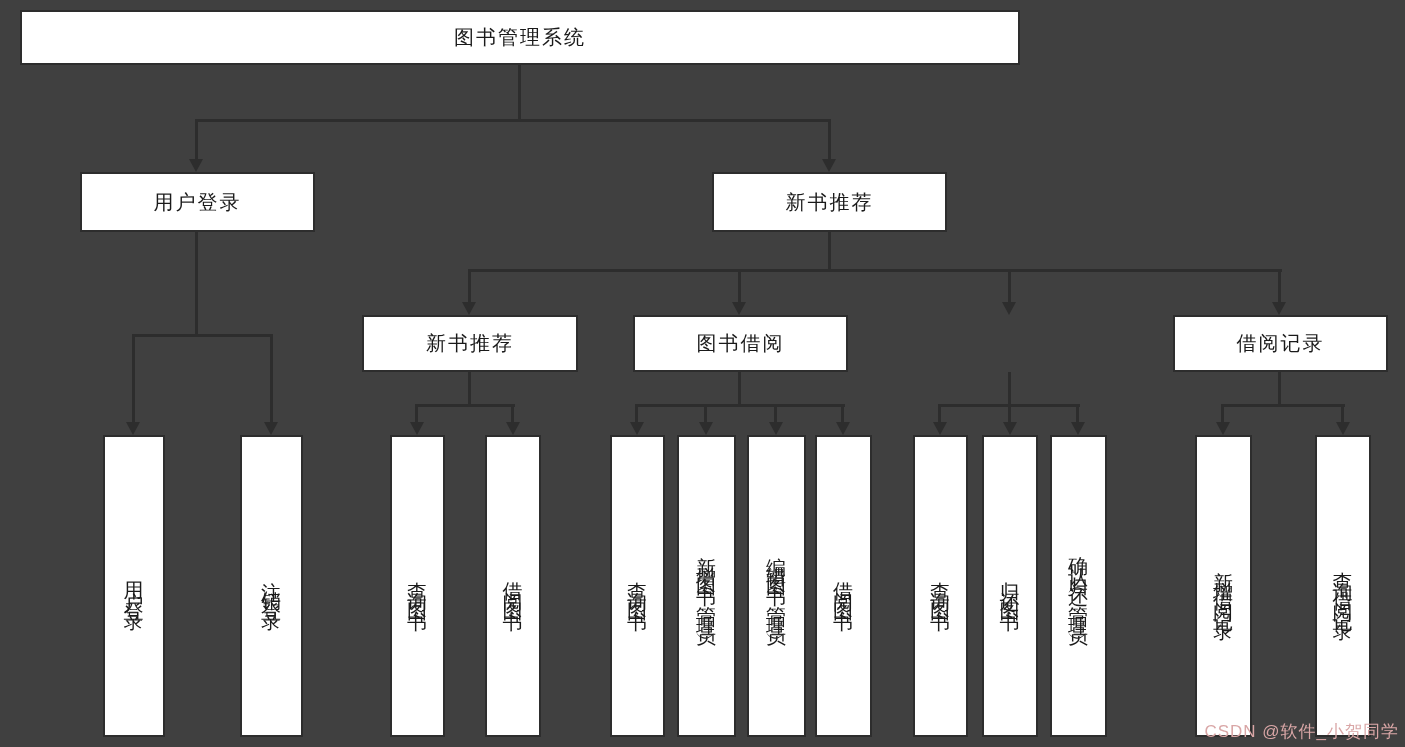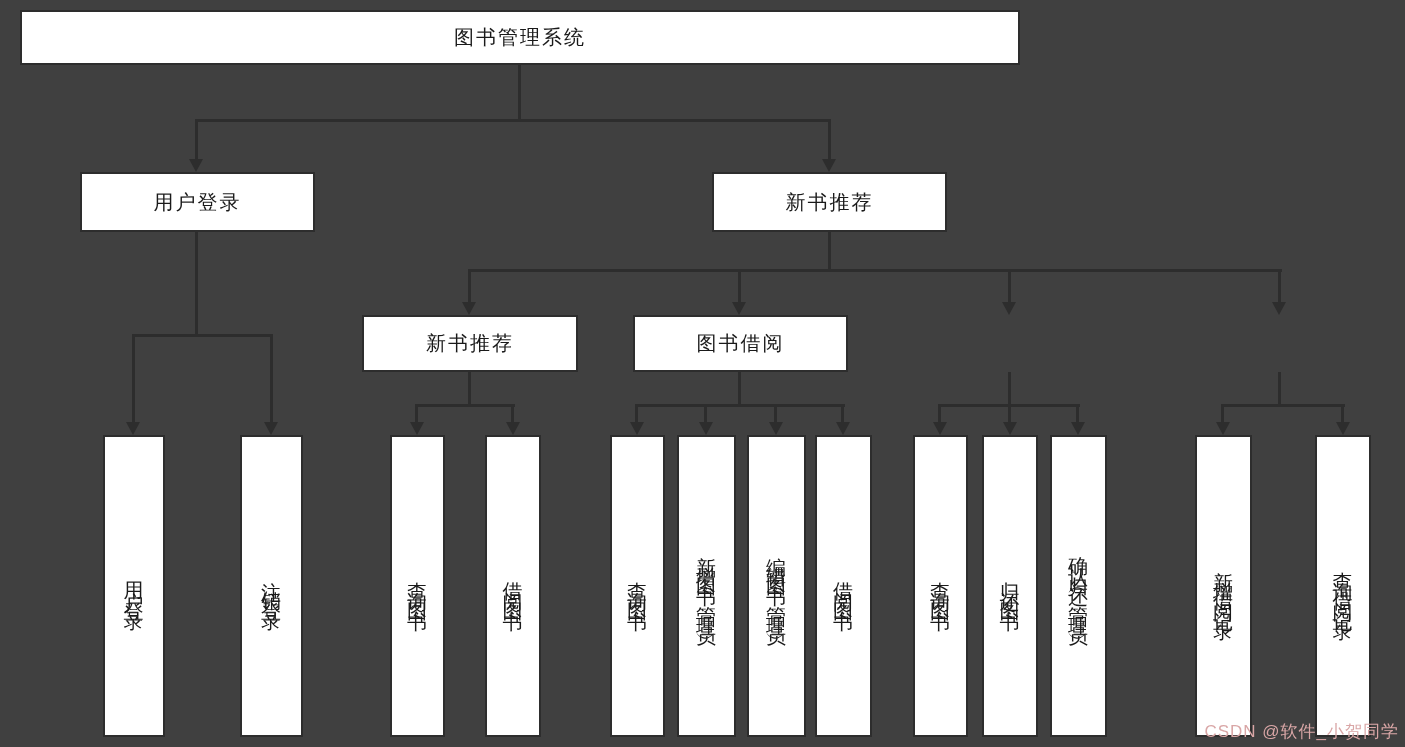--- a/index.html
+++ b/index.html
@@ -67,20 +67,21 @@
     <div class="vline" style="left:1008px;top:269px;height:35px;"></div>
     <div class="vline" style="left:1278px;top:269px;height:35px;"></div>
     <div class="arrow" style="left:462px;top:302px;"></div>
     <div class="arrow" style="left:732px;top:302px;"></div>
     <div class="arrow" style="left:1002px;top:302px;"></div>
     <div class="arrow" style="left:1272px;top:302px;"></div>
   </div>
 
   <div class="box" style="left:362px;top:315px;width:216px;height:57px;">新书推荐</div>
   <div class="box" style="left:633px;top:315px;width:215px;height:57px;">图书借阅</div>
+  <div class="box" style="left:1173px;top:315px;width:215px;height:57px;">借阅记录</div>
 
   <div>
     <div class="vline" style="left:468px;top:372px;height:34px;"></div>
     <div class="hline" style="left:415px;top:404px;width:100px;"></div>
     <div class="vline" style="left:415px;top:404px;height:20px;"></div>
     <div class="vline" style="left:511px;top:404px;height:20px;"></div>
     <div class="arrow" style="left:410px;top:422px;"></div>
     <div class="arrow" style="left:506px;top:422px;"></div>
   </div>
 

